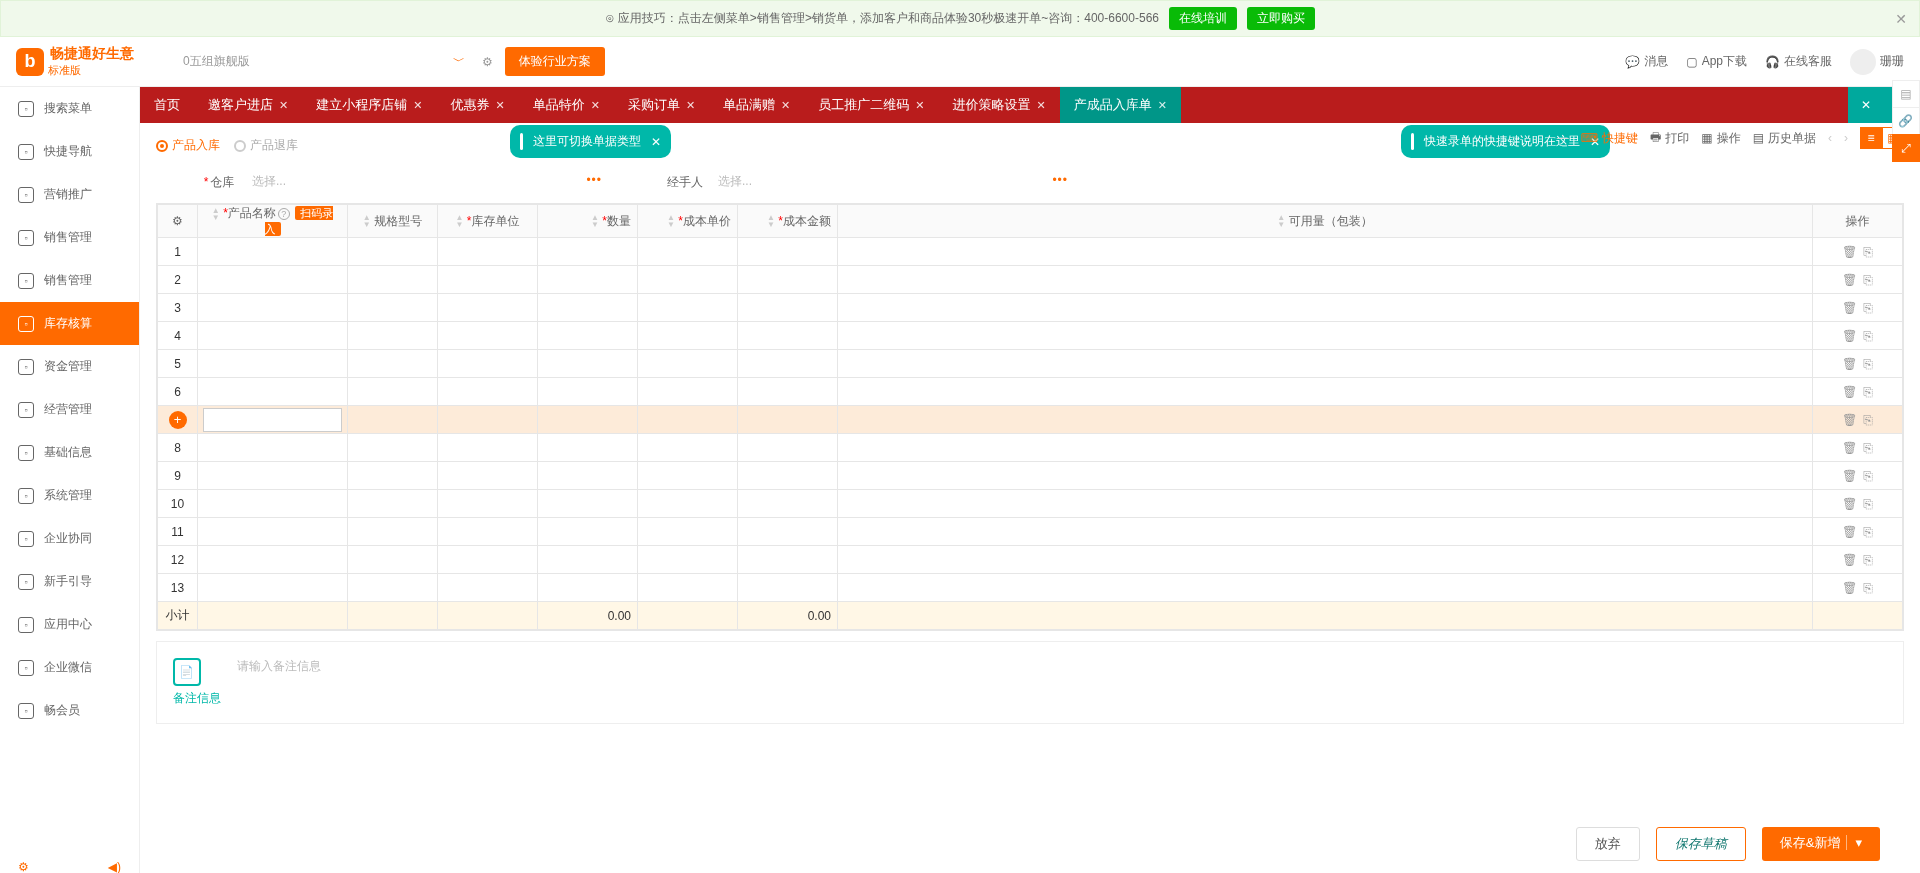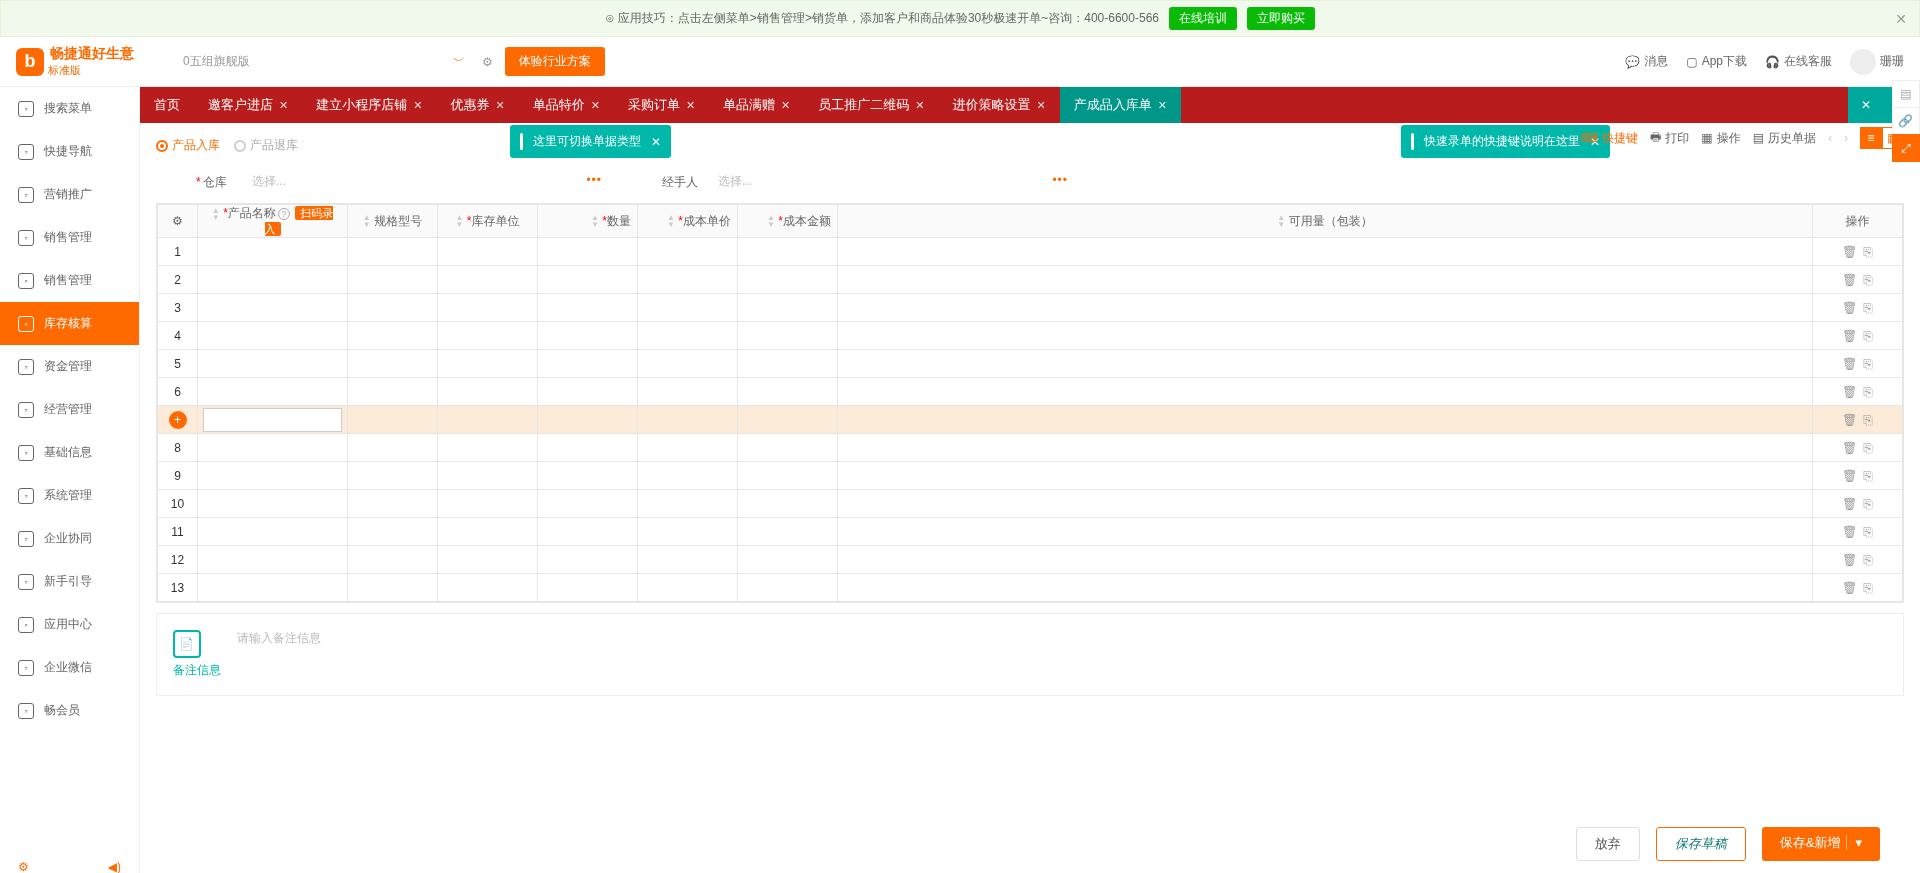--- a/index.html
+++ b/index.html
@@ -42,40 +42,40 @@
 .tabs-right { margin-left: auto; display: flex; }
 .tab-sq { width: 36px; display:flex; align-items:center; justify-content:center; color:#fff; cursor:pointer; background:#00a99d; }
 
 
 .form-zone { padding: 10px 16px 0; position: relative; }
 .type-row { display:flex; align-items:center; gap:14px; padding:4px 0; border-bottom: 1px solid transparent;}
 .radio { display:flex; align-items:center; gap:4px; cursor:pointer; }
 .radio .dot { width:12px; height:12px; border:2px solid #ff6a00; border-radius:50%; display:inline-block; position:relative;}
 .radio.selected .dot::after { content:""; position:absolute; inset:2px; background:#ff6a00; border-radius:50%;}
 .radio.unselected .dot { border-color:#ccc;}
-.tooltip-green { position:absolute; background:#00b8a9; color:#fff; padding:8px 10px; border-radius:3px; font-size:12px; display:flex; align-items:center; gap:10px;}
+.tooltip-green { position:absolute; background:#00b8a9; color:#fff; padding:8px 10px; border-radius:10px; font-size:12px; display:flex; align-items:center; gap:10px;}
 .tooltip-green .bar { width:3px; align-self:stretch; background:#fff; border-radius:2px;}
 .tooltip-green .x { cursor:pointer; }
 .tooltip1 { top: 2px; left: 370px; }
 .tooltip2 { top: 2px; right: 310px; }
 .tooltip3 { position:absolute; top: 42px; right: 0; background:#00b8a9; color:#fff; padding:8px 10px; border-radius:3px; font-size:12px; display:flex; align-items:flex-start; gap:8px; max-width:180px;}
 .tooltip3 .x{ cursor:pointer;}
 
 .toolbar-right { position:absolute; top:4px; right:16px; display:flex; align-items:center; gap:12px; color:#666; }
 .toolbar-right .divider{ color:#ddd;}
 .tbtn { display:flex; align-items:center; gap:4px; cursor:pointer;}
 .tbtn.orange{ color:#ff6a00;}
 .view-toggle { display:flex;}
 .vt { width:22px; height:22px; border:1px solid #ff6a00; display:flex; align-items:center; justify-content:center; cursor:pointer;}
 .vt.active{ background:#ff6a00; color:#fff;}
 .vt.inactive{ color:#ff6a00;}
 
 .form-row { display:flex; gap:60px; padding: 14px 40px 6px;}
 .ff { display:flex; align-items:center; gap:10px;}
-.ff .lbl { color:#666; width: 46px; text-align:left;}
+.ff .lbl { color:#666; width: 46px; text-align:center;}
 .ff .req { color:red; margin-right:2px;}
 .ff .sel { color:#bbb; width: 350px; border-bottom:1px solid transparent; display:flex;}
 .ff .dots { color:#ff6a00; margin-left:auto; letter-spacing:1px;}
 .doc-num { color:#666; position:absolute; top:6px; left:345px;}
 .doc-num-val { color:#333; margin-left:6px;}
 
 
 .table-wrap { margin: 6px 16px 0; border:1px solid #e6e6e6; position:relative;}
 table { width:100%; border-collapse: collapse; table-layout: fixed;}
 th, td { border:1px solid #e6e6e6; height:28px; padding:0 6px; font-size:12px;}
@@ -499,20 +499,31 @@
               <td class="center">13</td>
               <td></td>
               <td></td>
               <td></td>
               <td></td>
               <td></td>
               <td></td>
               <td></td>
               <td class="center"><span class="op-ico">🗑</span><span class="op-ico">⎘</span></td>
             </tr>
+            <tr class="subtotal">
+              <td class="center">小计</td>
+              <td></td>
+              <td></td>
+              <td></td>
+              <td class="num">0.00</td>
+              <td></td>
+              <td class="num">0.00</td>
+              <td></td>
+              <td></td>
+            </tr>
           </tbody>
    </table>
   </div>
 
   <div class="remarks">
    <div class="rk-icon">
     <div class="sq">📄</div>
     <div>备注信息</div>
    </div>
    <div class="rk-input"><span>请输入备注信息</span></div>

